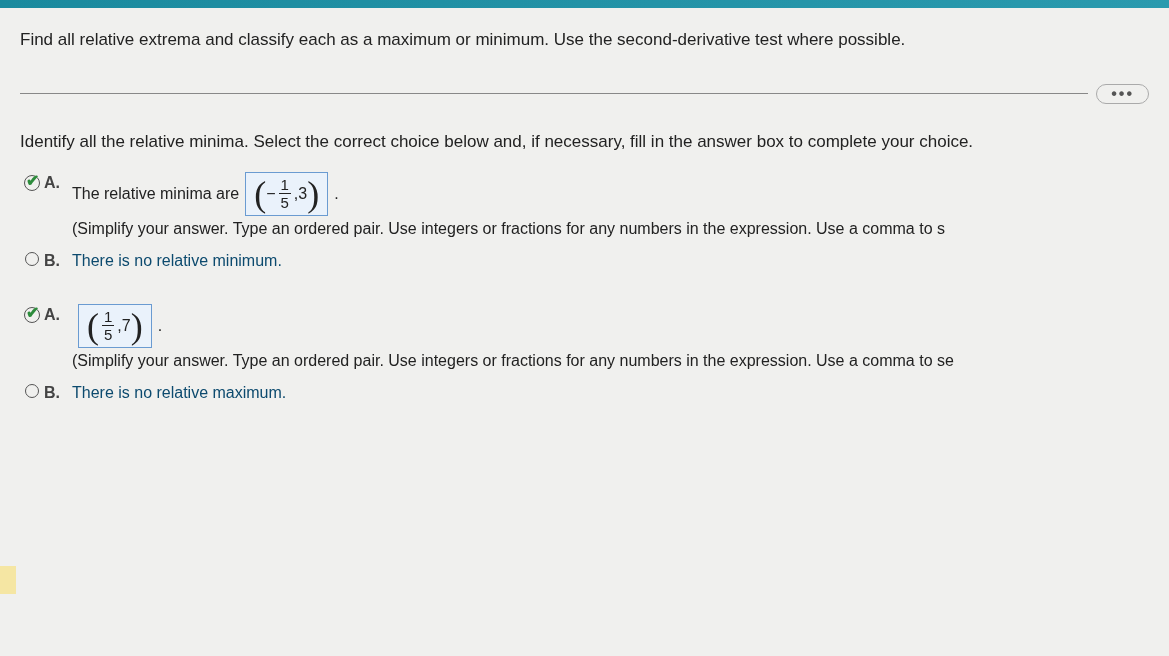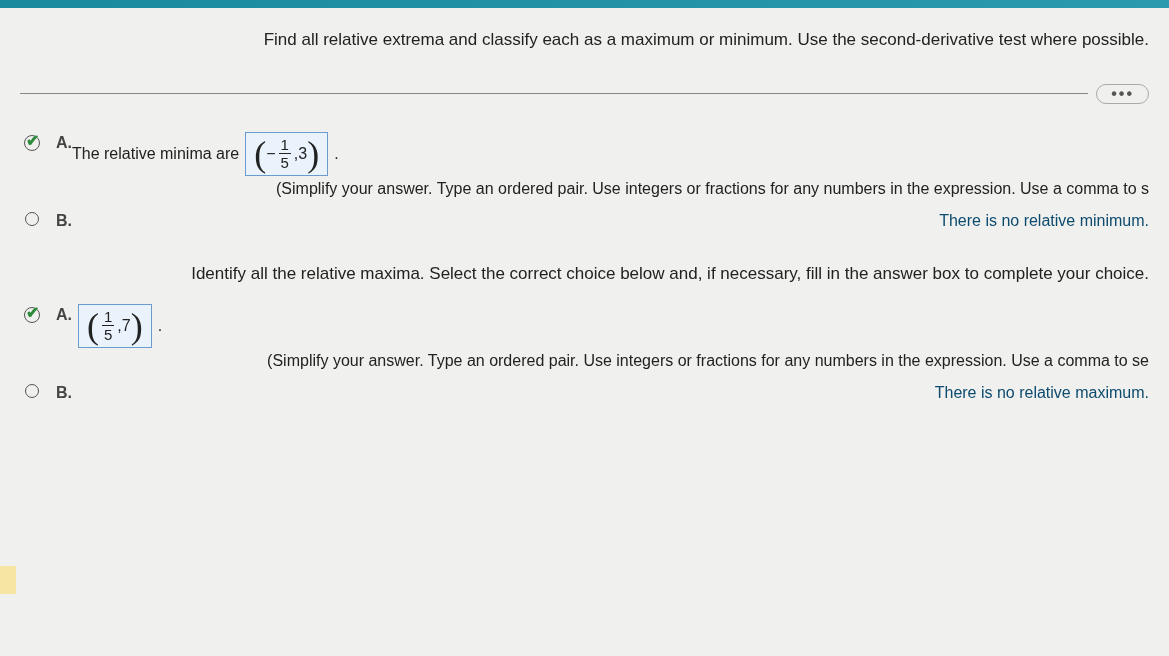--- a/index.html
+++ b/index.html
@@ -17,21 +17,20 @@
     }
     .top-bar {
       height: 8px;
       background: linear-gradient(to right, #1a8a9e, #2a9aae);
     }
     .page {
       background: #f0f0ee;
       padding: 20px 0 0 0;
       height: 648px;
       position: relative;
-      text-align: right;
     }
     .question-header {
       padding: 0 20px 14px 20px;
     }
     .instruction {
       font-size: 17px;
       color: #222;
       line-height: 1.4;
     }
     .formula {
@@ -214,20 +213,21 @@
 
   <div class="question-header">
     <div class="instruction">Find all relative extrema and classify each as a maximum or minimum. Use the second-derivative test where possible.</div>
   </div>
 
   <div class="divider-row">
     <div class="divider-line"></div>
     <div class="more-btn">•••</div>
   </div>
 
+  <div class="section-text">Identify all the relative minima. Select the correct choice below and, if necessary, fill in the answer box to complete your choice.</div>
 
   <div class="choice-row">
     <div class="radio-wrap">
       <div class="radio-checked"></div>
     </div>
     <div class="choice-letter">A.</div>
     <div class="choice-body">
       <div class="answer-line">
         <span>The relative minima are</span>
         <span class="answer-box">
@@ -253,21 +253,20 @@
       <div class="radio-empty"></div>
     </div>
     <div class="choice-letter">B.</div>
     <div class="choice-body">
       <div class="simple-choice">There is no relative minimum.</div>
     </div>
   </div>
 
   <div class="section-gap"></div>
 
-  <div class="section-text">Identify all the relative maxima. Select the correct choice below and, if necessary, fill in the answer box to complete your choice.</div>
 
   <div class="choice-row">
     <div class="radio-wrap">
       <div class="radio-checked"></div>
     </div>
     <div class="choice-letter">A.</div>
     <div class="choice-body">
       <div class="answer-line">
         <span class="answer-box">
           <span class="paren">(</span>

